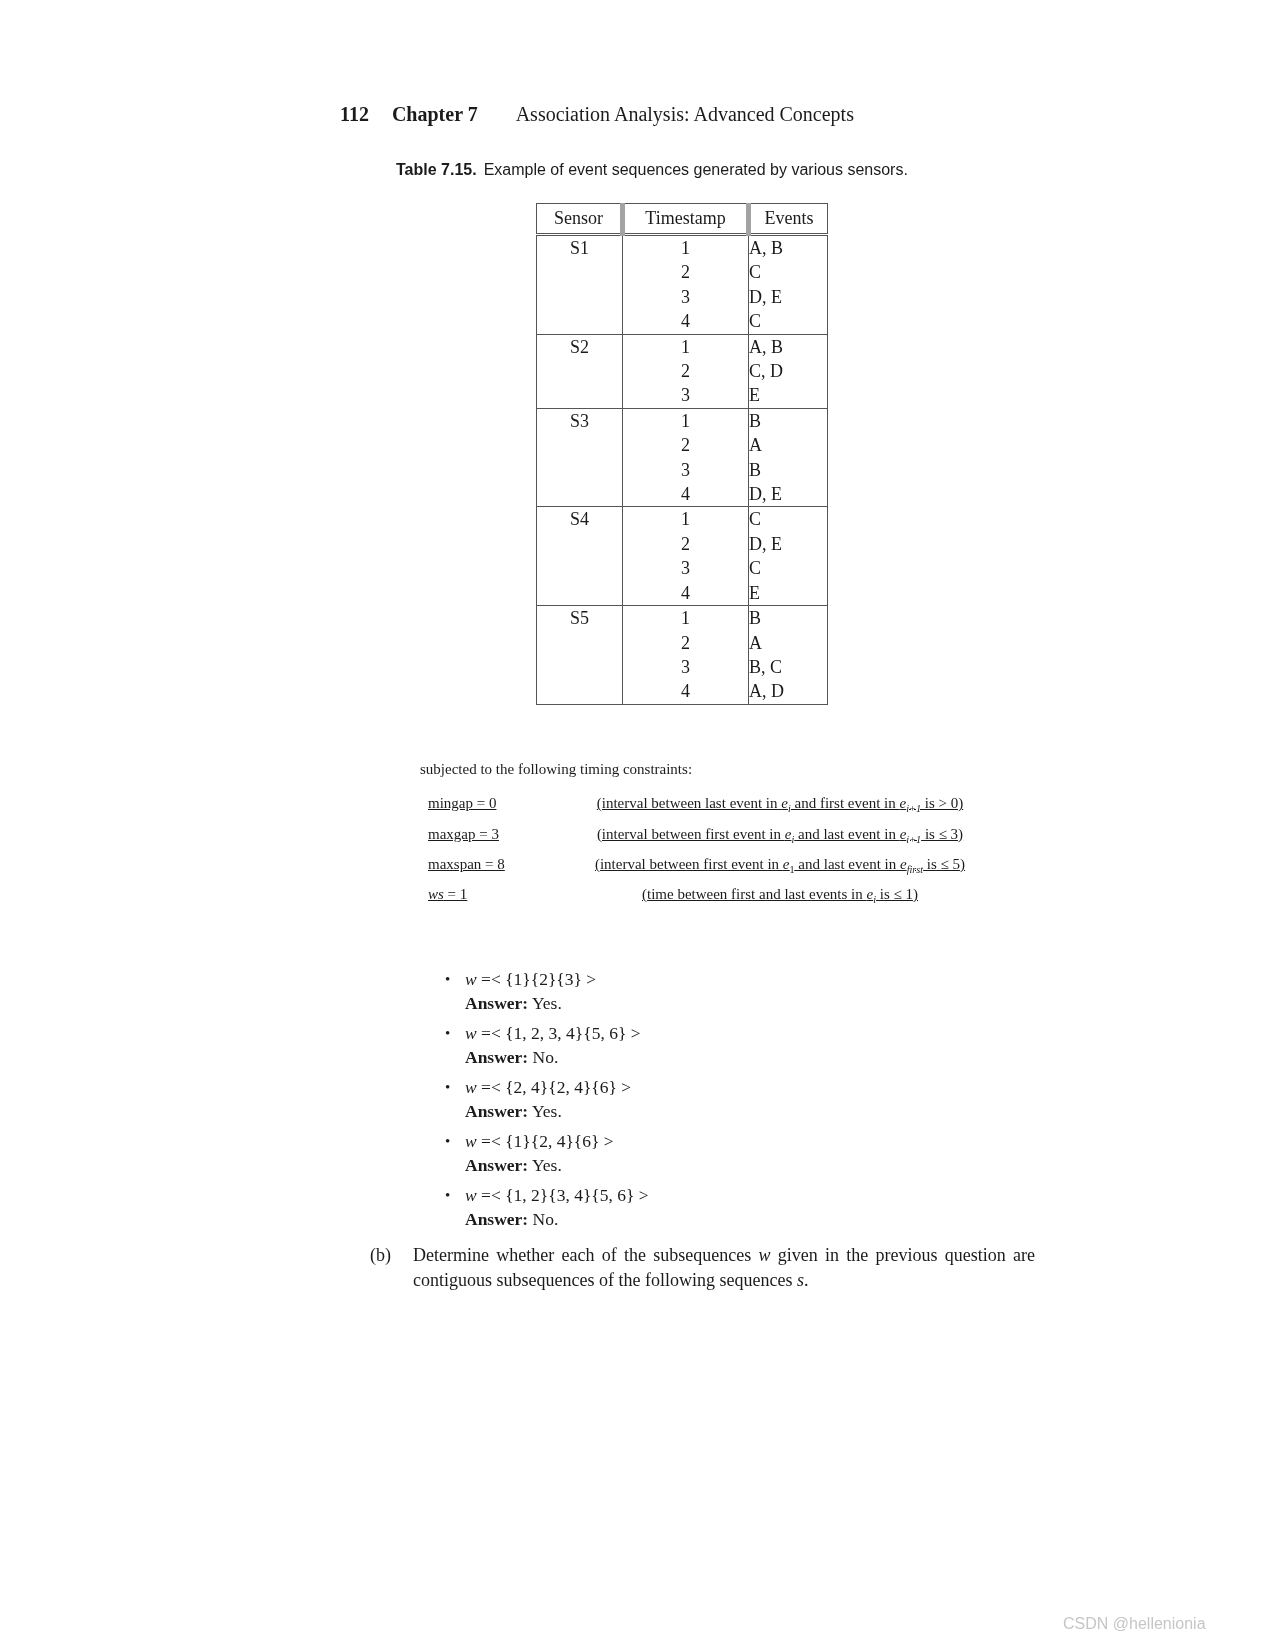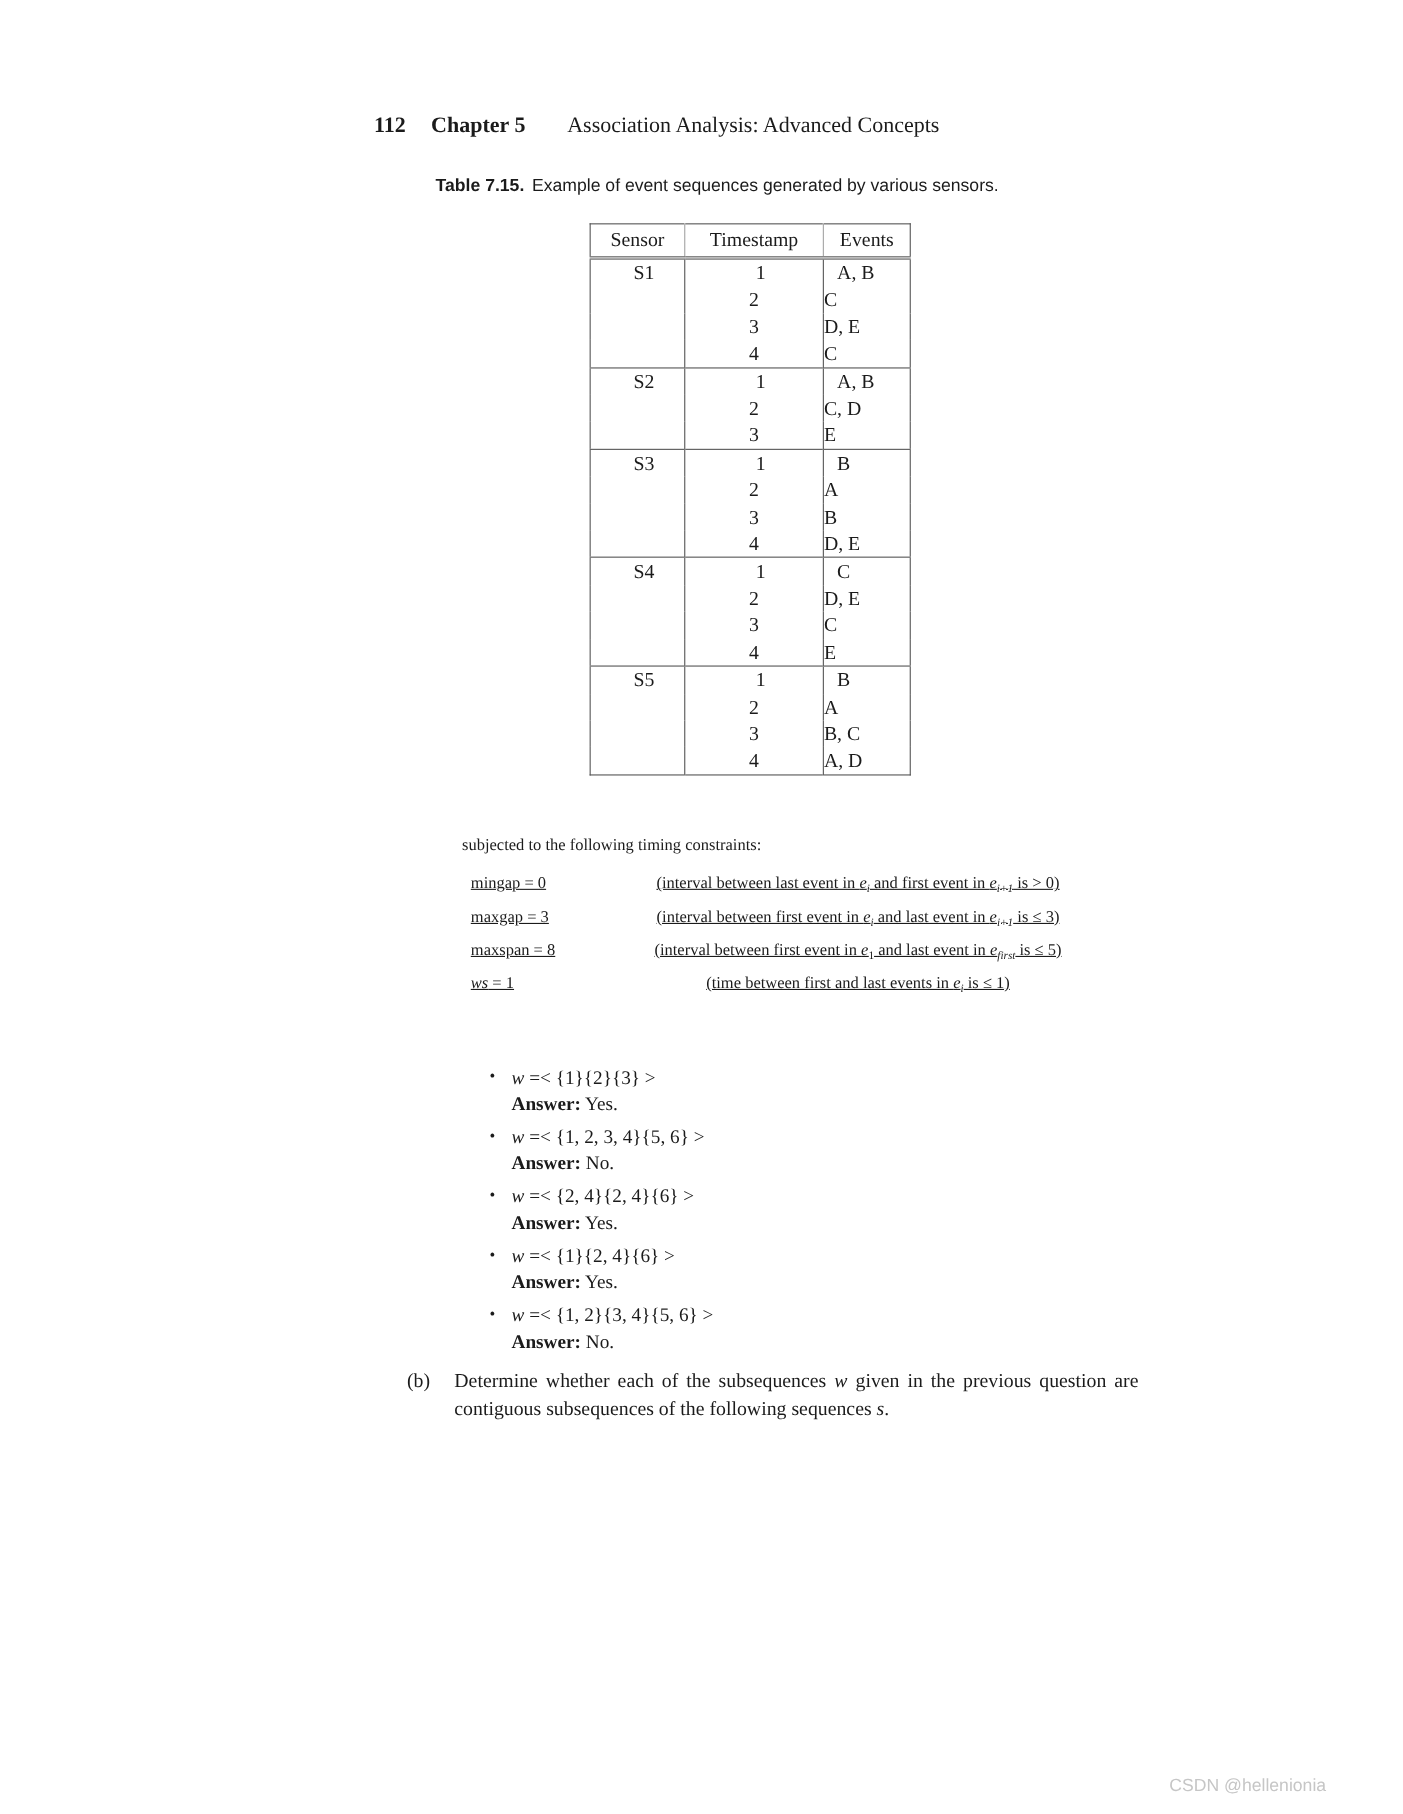--- a/index.html
+++ b/index.html
@@ -19,25 +19,25 @@
 
   
   .table-caption { position:absolute; left:396px; top:161px; font-family:"Liberation Sans","DejaVu Sans",sans-serif; font-size:16px; white-space:nowrap; }
   .table-caption .cap-label { font-weight:bold; margin-right:7px; }
 
   
   .sensor-table { position:absolute; left:536px; top:203px; border-collapse:collapse; table-layout:fixed; font-size:18px; border:1px solid #555; }
   .sensor-table th { font-weight:normal; padding:0; height:29px; border-bottom:3px double #555; }
   .sensor-table td { padding:0; line-height:24.4px; vertical-align:top; }
   .col-sensor { width:86px; } .col-ts { width:126px; } .col-ev { width:79px; }
-  .sep-r { border-right:1px solid #a3a3a3;font-family:Liberation Serif, serif; }
+  .sep-r { border-right:5px solid #a3a3a3;font-family:Liberation Serif, serif; }
   .sensor-cell { text-align:center; border-right:1px solid #555; }
   .ts-cell { text-align:center; border-right:1px solid #555; }
   .ev-cell { padding-left:8px; }
-  tr.group-start td { border-top:1px solid #555;padding-left:12px; }
+  tr.group-start td { border-top:1px solid #555; }
 
   
   .timing { position:absolute; left:420px; top:757px; width:640px; font-size:15px; line-height:24.3px; }
   .constraints { margin-top:10px; margin-left:8px;text-decoration:underline; }
   .c-row { display:flex; }
   .c-term { width:127px; flex:none; }
   .c-desc { width:450px; flex:none;text-align:center; }
 
   
   .bullets { position:absolute; left:445px; top:967px; font-size:17.5px; line-height:24.3px; }
@@ -53,21 +53,21 @@
   
   .watermark { position:absolute; left:1063px; top:1615px; font-family:"Liberation Sans","DejaVu Sans",sans-serif; font-size:16px; color:#c6c6c6; white-space:nowrap; }
 </style>
 </head>
 <body>
 
 <div class="page">
 
   <div class="running-head">
     <span class="pagenum">112</span>
-    <span class="chapter">Chapter 5</span>
+    <span class="chapter">Chapter 7</span>
     <span class="chtitle">Association Analysis: Advanced Concepts</span>
   </div>
 
   <div class="table-caption">
     <span class="cap-label">Table 7.15.</span><span>Example of event sequences generated by various sensors.</span>
   </div>
 
   <table class="sensor-table">
     <colgroup>
       <col class="col-sensor">

